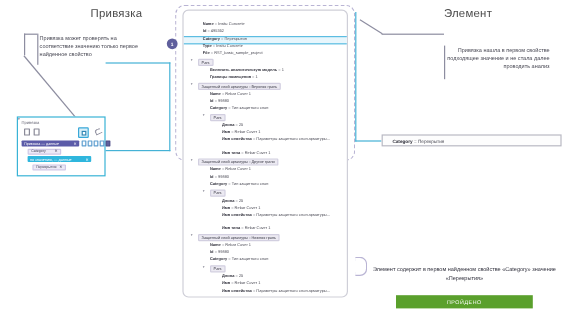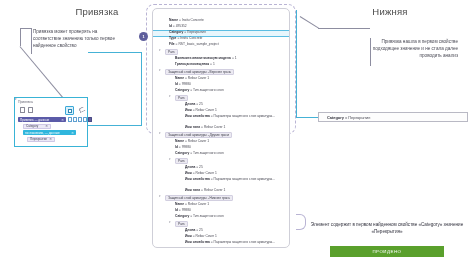--- a/index.html
+++ b/index.html
@@ -98,21 +98,21 @@
   #pass-btn{position:absolute;left:330px;top:246px;width:114px;height:11px;
             background:#5aa02c;color:#ffffff;font-size:4.4px;letter-spacing:.5px;
             display:flex;align-items:center;justify-content:center;box-sizing:border-box;}
   #tail{position:absolute;left:296px;top:214px;width:10px;height:16px;
         border:1px solid #b9b4d4;border-left:none;border-radius:0 6px 6px 0;box-sizing:border-box;}
 </style>
 </head>
 <body>
 
 <div class="col-title" id="title-left">Привязка</div>
-<div class="col-title" id="title-right">Нижняя</div>
+<div class="col-title" id="title-right">Элемент</div>
 
 <div class="note" id="note-left">Привязка может проверять на соответствие значению только первое найденное свойство</div>
 <div class="leader" style="left:31px;top:28px;width:.8px;height:26px;"></div>
 <div class="leader" style="left:20px;top:28px;width:11px;height:.8px;"></div>
 <div class="leader" style="left:20px;top:28px;width:.8px;height:18px;"></div>
 <div class="leader" style="left:20px;top:46px;width:70px;height:.8px;transform:rotate(50deg);transform-origin:left center;"></div>
 
 <div id="bind-card">
   <div id="bind-title">Привязка</div>
 

